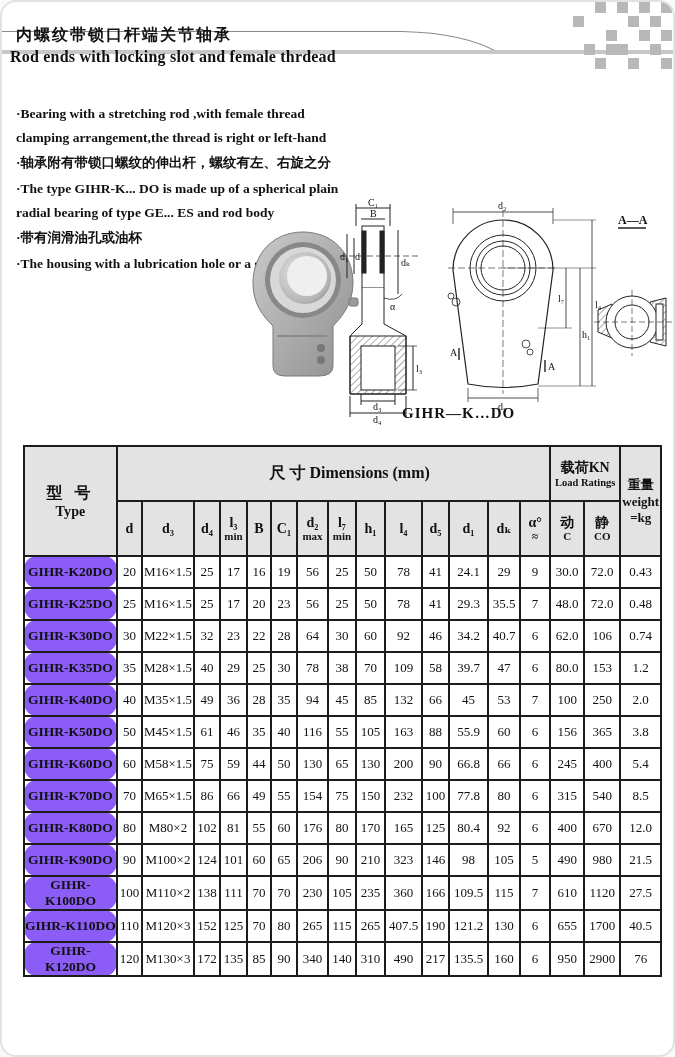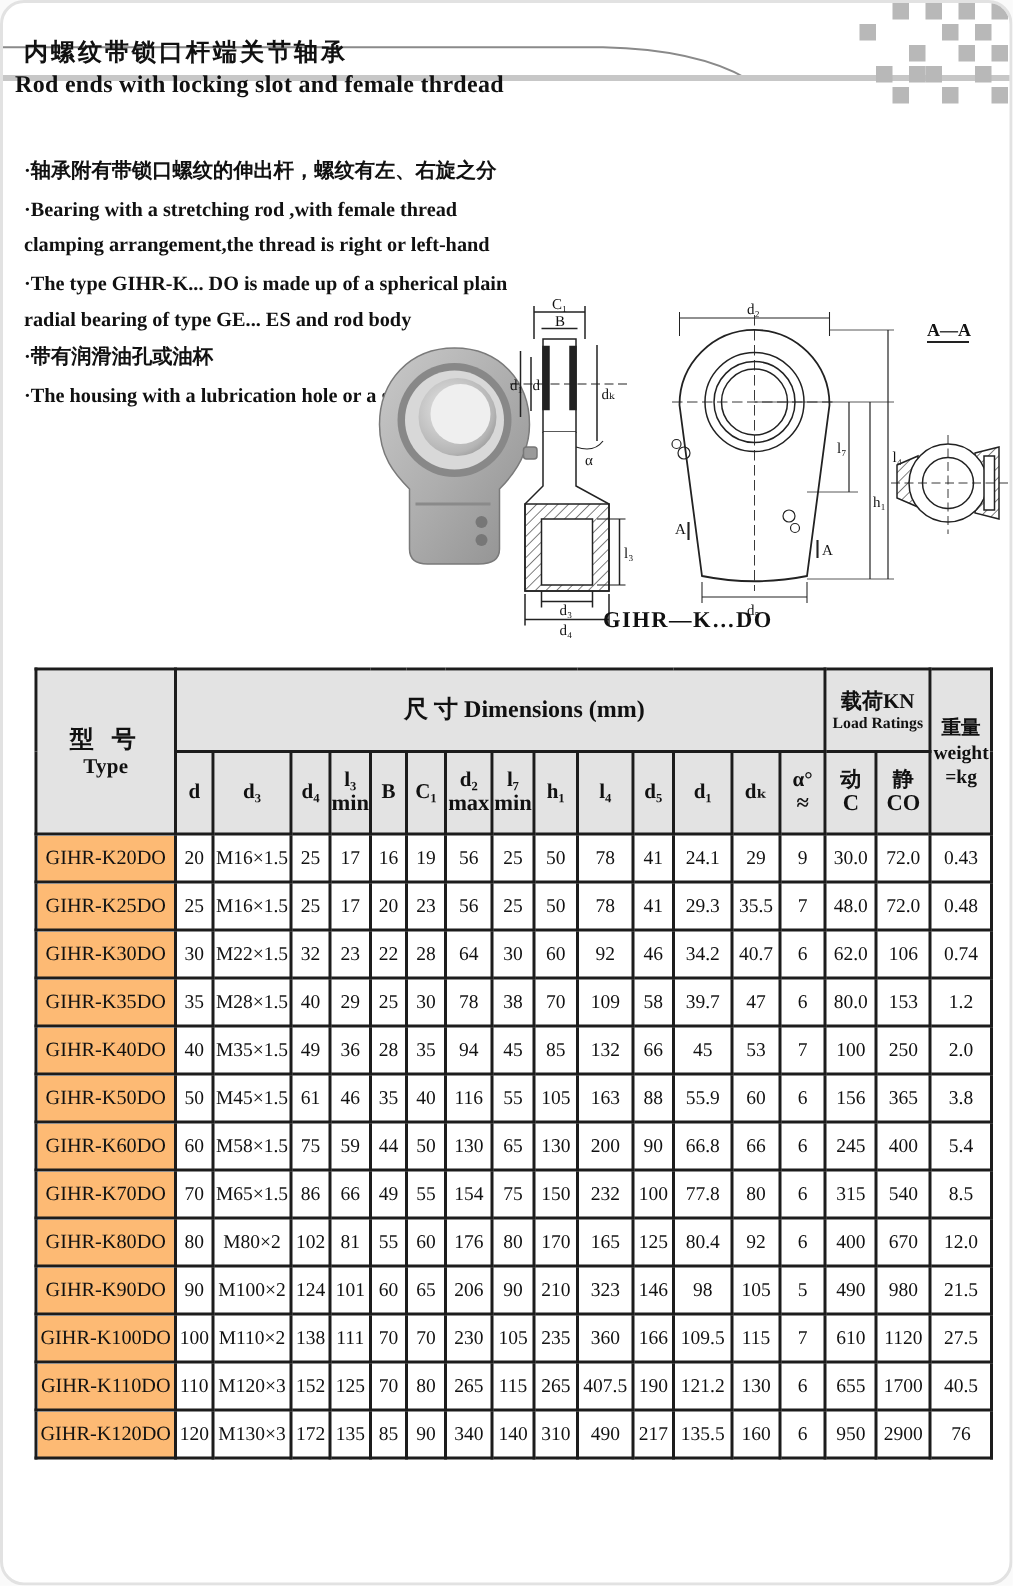--- a/index.html
+++ b/index.html
@@ -28,22 +28,22 @@
   th,td{border:2px solid #1c1c1c;text-align:center;vertical-align:middle;padding:0;overflow:hidden;}
   thead th{background:#e3e3e3;font-weight:bold;}
   .gh-zh{font-size:16px;letter-spacing:4px;}
   .gh-en{font-size:14px;letter-spacing:.2px;text-align:center;}
   .gh-dims{font-size:16px;padding-left:32px;}
   .gh-load-zh{font-size:14px;}
   .gh-load-en{font-size:10.5px;font-weight:bold;}
   .gh-w1{font-size:13px;}
   .gh-w2{font-size:13px;}
   .h-main{font-size:14px;line-height:1.1;}
-  .h-sub{font-size:15px;line-height:1.1;font-weight:bold;}
-  tbody th.type-cell{background:#fdba74;font-size:13.5px;font-weight:normal;height:30px;}
+  .h-sub{font-size:11px;line-height:1.1;font-weight:bold;}
+  tbody th.type-cell{background:#8b5cf6;font-size:13.5px;font-weight:bold;height:30px;border-radius:13px;}
   tbody td{background:#fff;font-size:13px;height:30px;}
   tr.hdr1 th{height:53px;}
   tr.hdr2 th{height:53px;}
   
   .notes{position:absolute;left:14px;top:945px;width:650px;font-size:13.5px;line-height:1.85;}
   .notes p{margin:0;}
 </style>
 </head>
 <body>
 
@@ -73,22 +73,22 @@
         <rect x="41" y="42" width="11" height="11"></rect>
         <rect x="52" y="42" width="11" height="11"></rect>
         <rect x="85" y="42" width="11" height="11"></rect>
       <rect x="30" y="56" width="11" height="11"></rect>
         <rect x="63" y="56" width="11" height="11"></rect>
         <rect x="96" y="56" width="11" height="11"></rect>
     </g>
   </svg>
 
   <div class="bullets">
+    <p>·Bearing with a stretching rod ,with female thread clamping  arrangement,the thread is right or left-hand</p>
     <p>·轴承附有带锁口螺纹的伸出杆，螺纹有左、右旋之分</p>
-    <p>·Bearing with a stretching rod ,with female thread clamping  arrangement,the thread is right or left-hand</p>
     <p>·The type GIHR-K... DO is made up of a spherical plain radial  bearing of type GE... ES and rod body</p>
     <p>·带有润滑油孔或油杯</p>
     <p>·The housing with a lubrication hole or a grease nipple</p>
   </div>
 
   <svg class="photo" viewBox="0 0 112 152">
     <defs>
       <linearGradient id="bodyg" x1="0" y1="0" x2="1" y2="1">
         <stop offset="0" stop-color="#c9c9c9"></stop>
           <stop offset="0.5" stop-color="#aeaeae"></stop>

